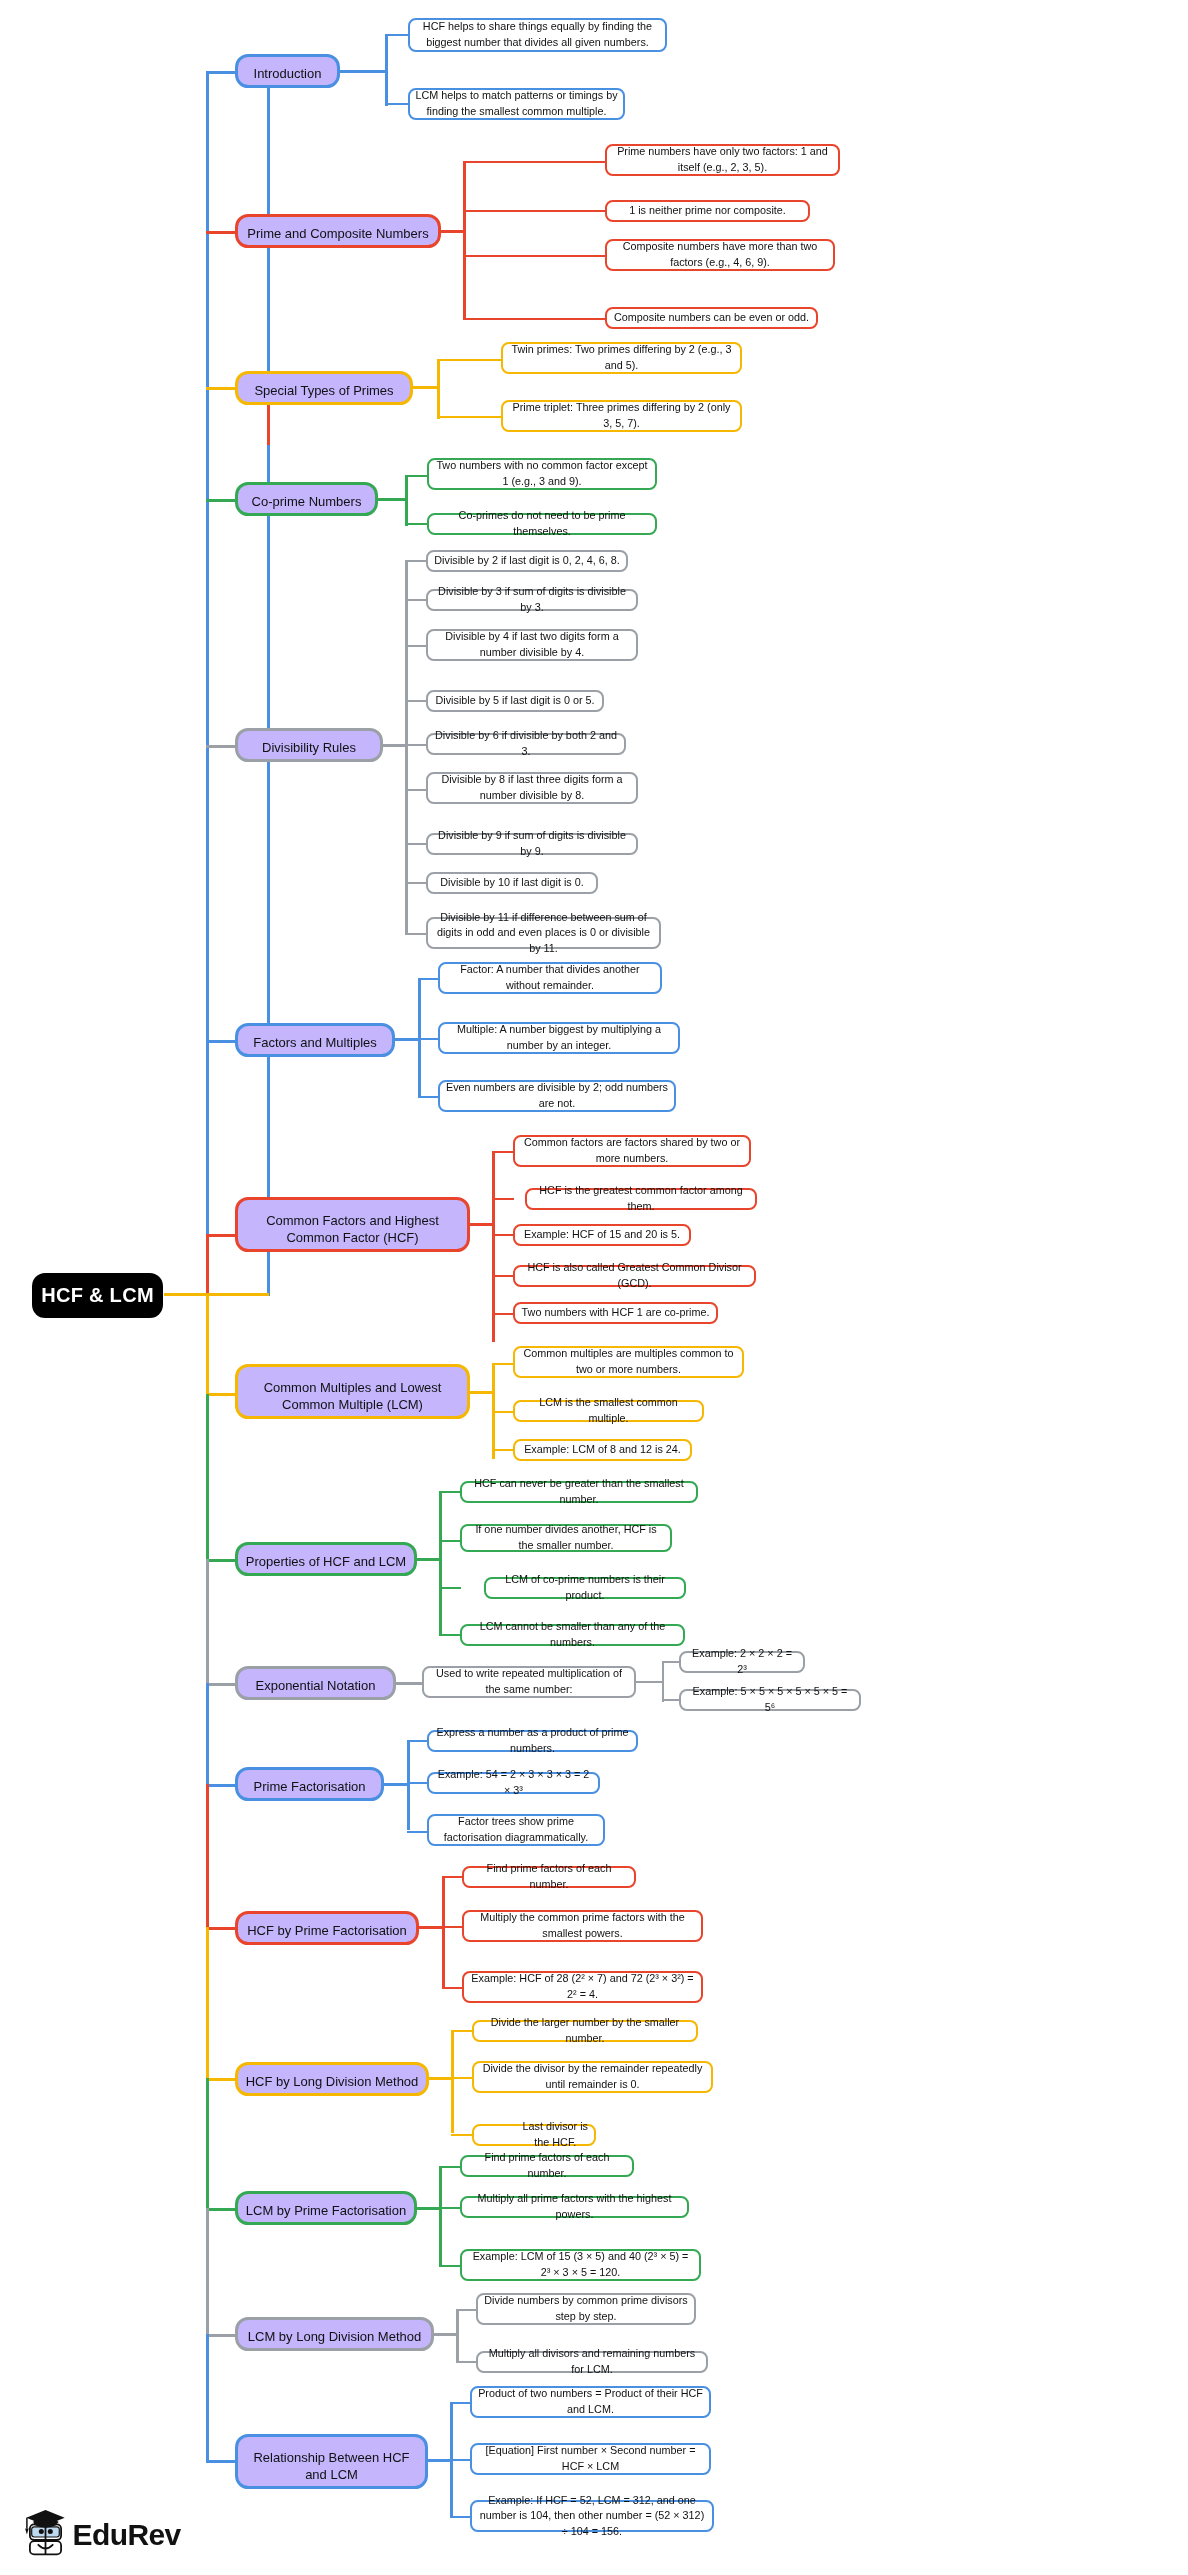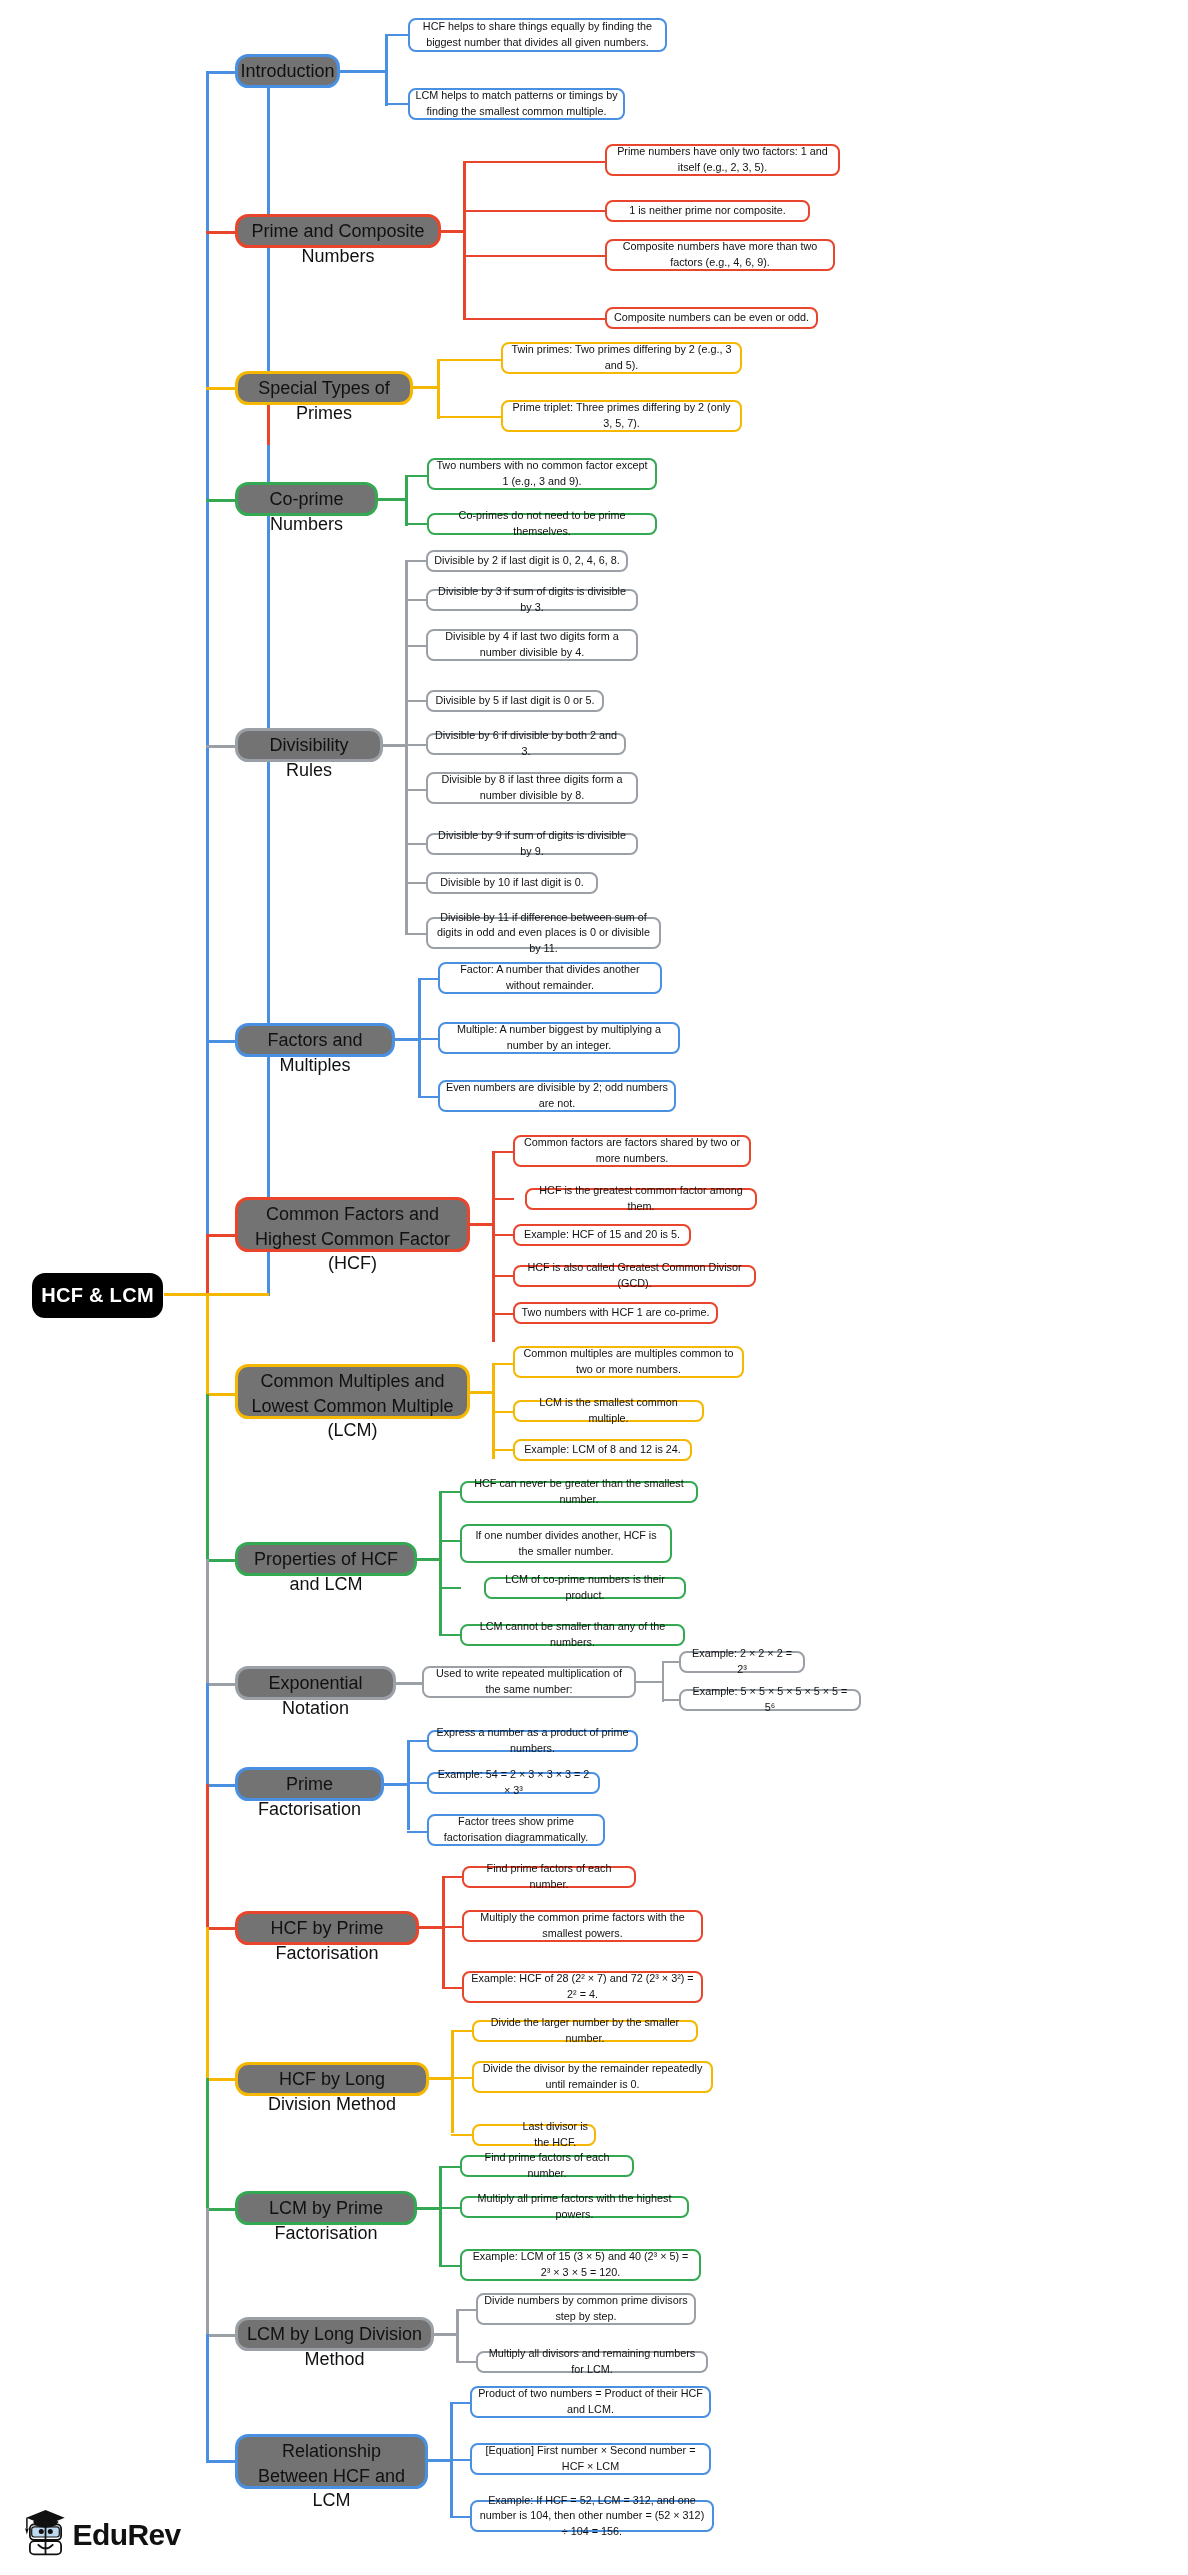--- a/index.html
+++ b/index.html
@@ -29,29 +29,29 @@
     justify-content: center;
     color: #ffffff;
     font-size: 20px;
     font-weight: bold;
     letter-spacing: 0.3px;
     z-index: 5;
   }
   
   .l1 {
     position: absolute;
-    background: #737373;
+    background: #c4b5fd;
     border-style: solid;
     border-width: 3px;
     border-radius: 13.2px;
     display: flex;
-    align-items: flex-start;
+    align-items: flex-end;
     justify-content: center;
     text-align: center;
-    font-size: 18px;
+    font-size: 13px;
     color: #111111;
     line-height: 1.35;
     padding: 2.4px 7.2px;
     z-index: 4;
   }
   
   .leaf {
     position: absolute;
     background: #ffffff;
     border-style: solid;
@@ -323,21 +323,21 @@
   </div>
   <div class="ln h" style="left:416px; top:1558px; width:25px; background:#34a853;"></div>
   <div class="ln v" style="left:439px; top:1491px; height:143px; background:#34a853;"></div>
 
   <div class="ln thin" style="left:439px; top:1491px; width:21.7px; background:#34a853;"></div>
   <div class="leaf" style="left:460px; top:1481px; width:238px; height:21.7px; border-color:#34a853;">
     <span>HCF can never be greater than the smallest number.</span>
   </div>
 
   <div class="ln thin" style="left:439px; top:1540px; width:21.7px; background:#34a853;"></div>
-  <div class="leaf" style="left:460px; top:1524px; width:212px; height:39px; border-color:#34a853;">
+  <div class="leaf" style="left:460px; top:1524px; width:212px; height:28px; border-color:#34a853;">
     <span>If one number divides another, HCF is the smaller number.</span>
   </div>
 
   <div class="ln thin" style="left:439px; top:1587px; width:21.7px; background:#34a853;"></div>
   <div class="leaf" style="left:460px; top:1577px; width:202px; height:21.7px; border-color:#34a853;margin-left:24px;">
     <span>LCM of co-prime numbers is their product.</span>
   </div>
 
   <div class="ln thin" style="left:439px; top:1634px; width:21.7px; background:#34a853;"></div>
   <div class="leaf" style="left:460px; top:1624px; width:225px; height:21.7px; border-color:#34a853;">

